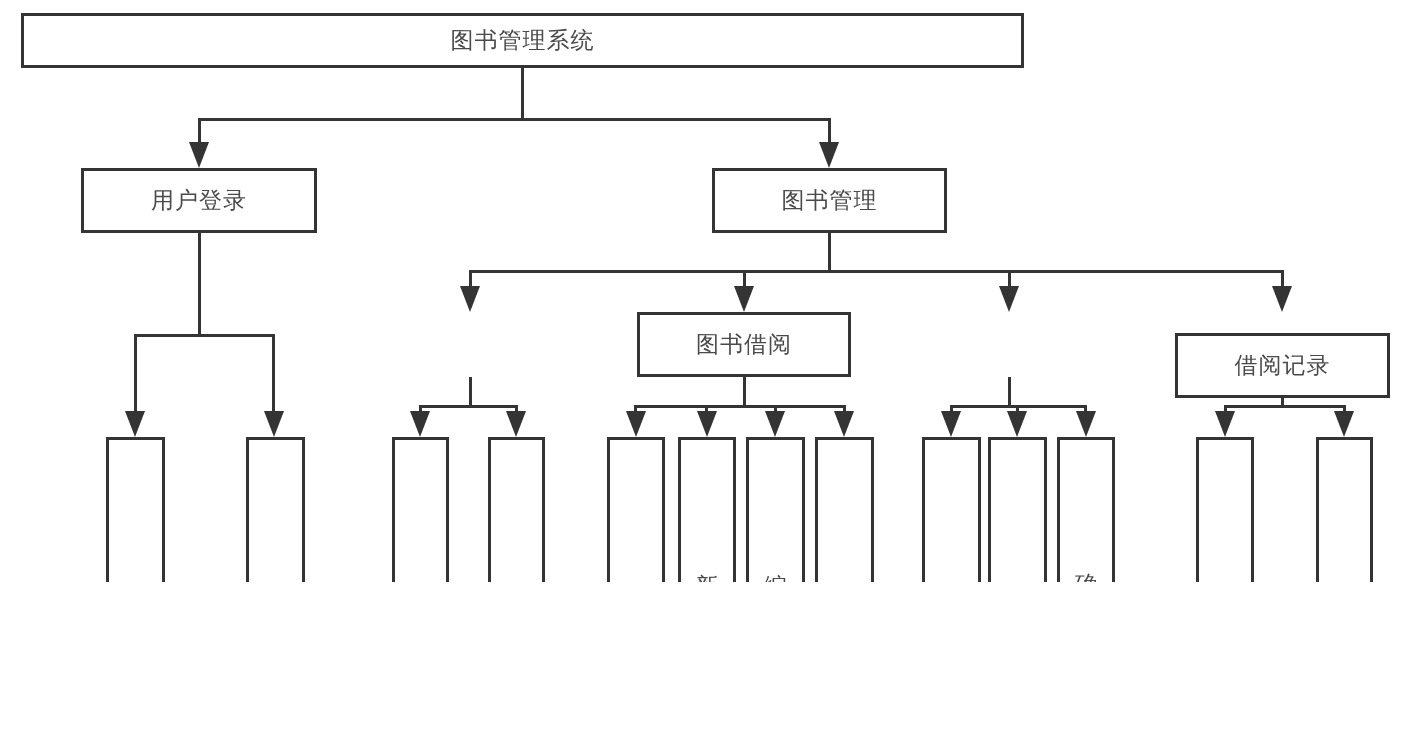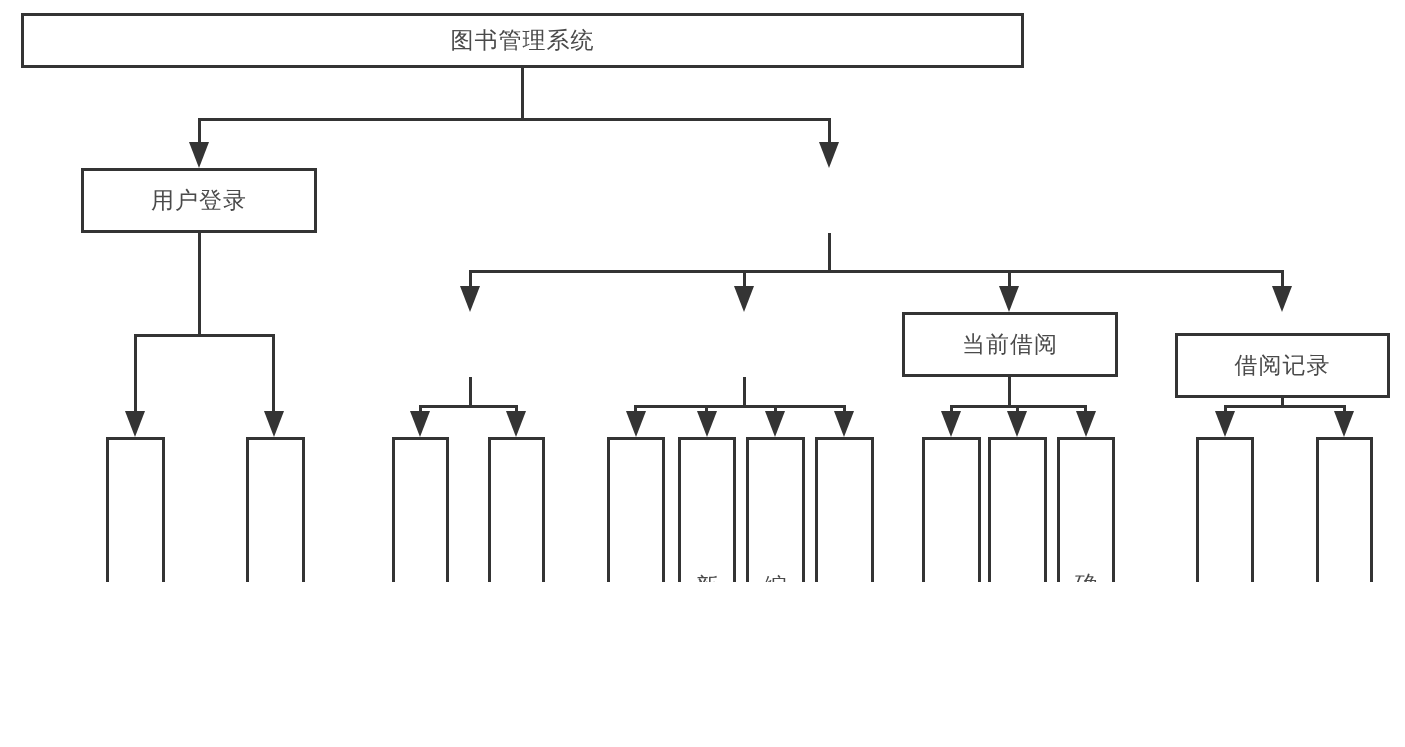--- a/index.html
+++ b/index.html
@@ -100,23 +100,26 @@
   <div class="line" style="left:1343px;top:405px;width:3px;height:12px;"></div>
   <div class="arrow" style="left:1334px;top:411px;"></div>
 
   <div class="node h" style="left:21px;top:13px;width:1003px;height:55px;">
     <span>图书管理系统</span>
   </div>
 
   <div class="node h" style="left:81px;top:168px;width:236px;height:65px;">
     <span>用户登录</span>
   </div>
+  <div class="node h" style="left:712px;top:168px;width:235px;height:65px;">
+    <span>图书管理</span>
+  </div>
 
-  <div class="node h" style="left:902px;top:312px;width:216px;height:65px;">
-    <span>当前借阅</span>
+  <div class="node h" style="left:637px;top:312px;width:214px;height:65px;">
+    <span>图书借阅</span>
   </div>
   <div class="node h" style="left:1175px;top:312px;width:215px;height:65px;margin-top:21px;">
     <span>借阅记录</span>
   </div>
 
   <div class="node v" style="left:106px;top:437px;width:59px;height:298px;">
     <span>用户登录</span>
   </div>
   <div class="node v" style="left:246px;top:437px;width:59px;height:298px;">
     <span>注销登录</span>

